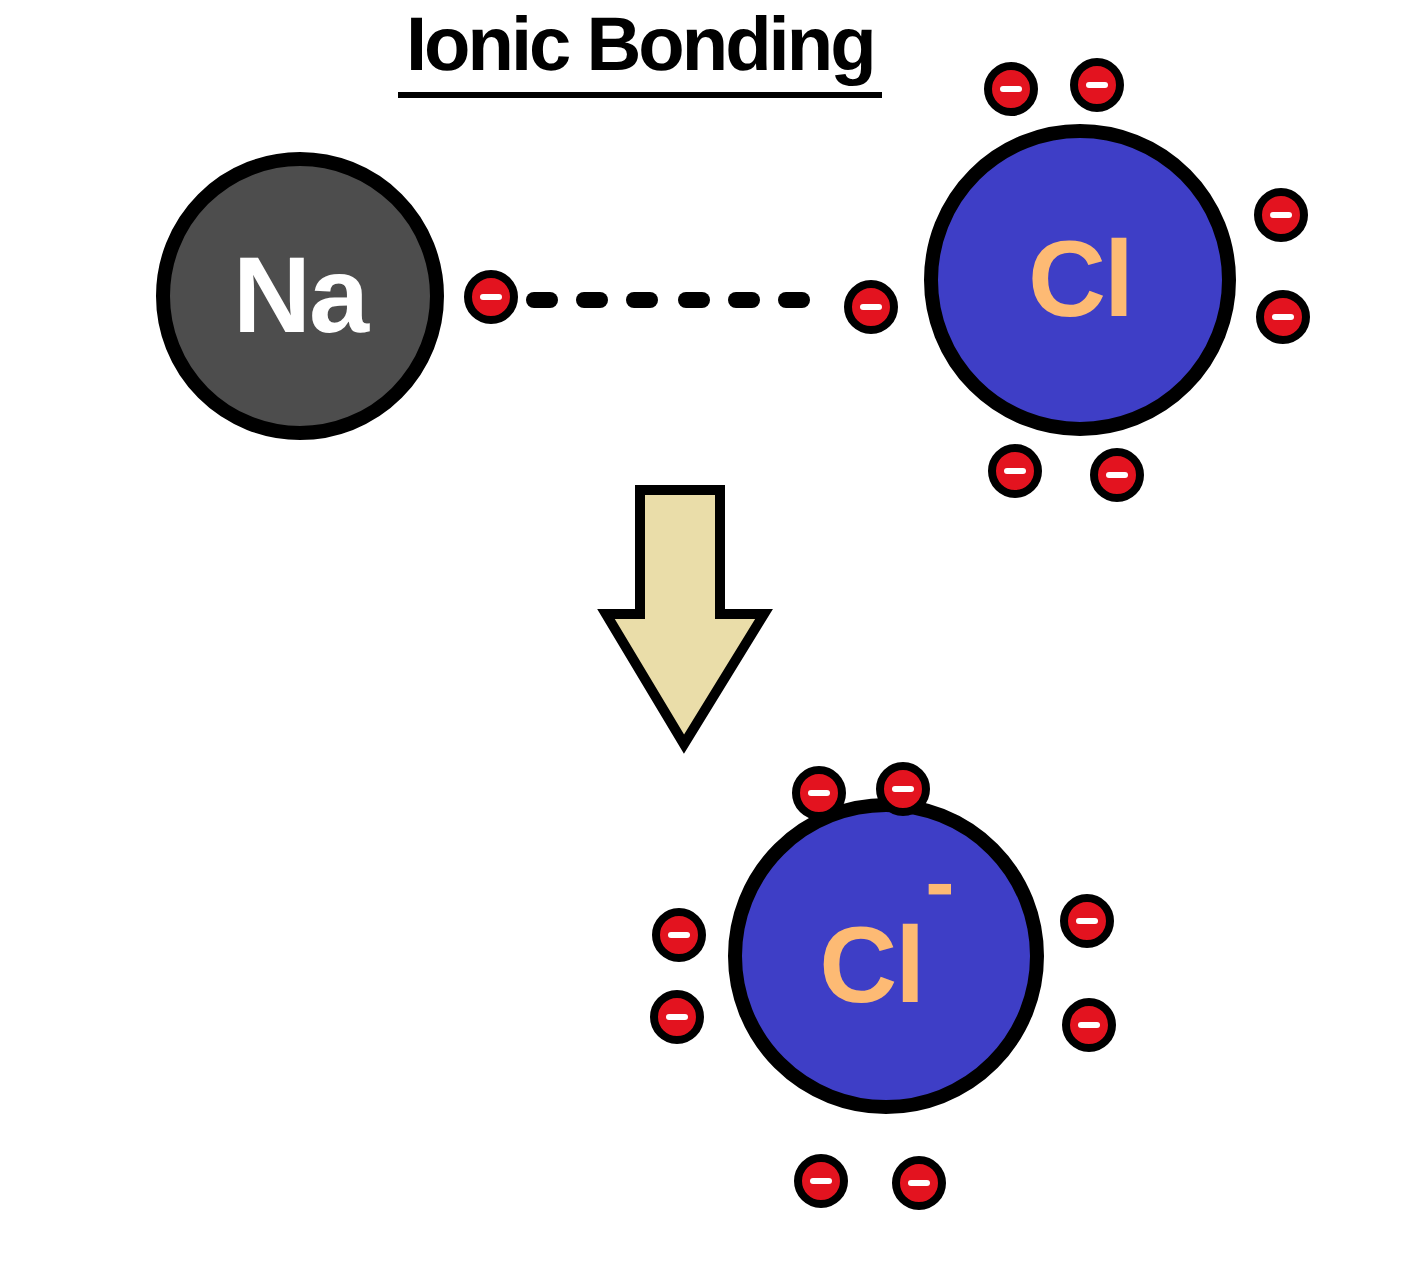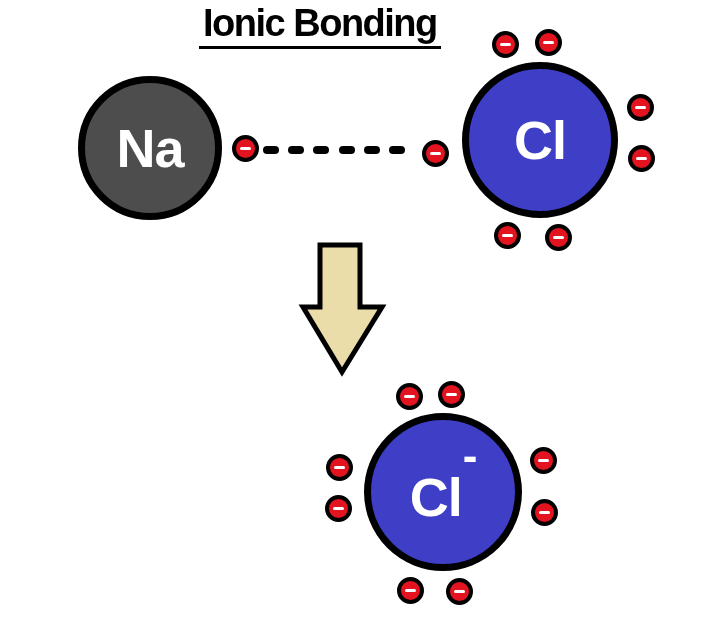--- a/index.html
+++ b/index.html
@@ -38,21 +38,21 @@
   }
   .atom.na { background: #4d4d4d; }
   .atom.cl { background: #3e3ec6; }
   .sym {
     font-weight: bold;
     font-size: 54px;
     letter-spacing: -1px;
     line-height: 1;
   }
   .white { color: #ffffff; }
-  .yellow { color: #ffffff; }
+  .yellow { color: #fdba74; }
   sup.charge {
     font-weight: bold;
     position: relative;
     top: -22px;
     margin-left: 1px;
     line-height: 1;
   }
   sup.charge.plus { font-size: 38px; }
   sup.charge.minus-sup { font-size: 44px; top: -26px; }
   .electron {
@@ -147,21 +147,21 @@
     </div>
   </div>
 
   <svg class="arrow-svg" width="95" height="140" viewBox="0 0 95 140">
     <polygon points="25,5 65,5 65,67 87,67 47,132 8,67 25,67" fill="#eadda9" stroke="#000000" stroke-width="5"></polygon>
   </svg>
 
   <div class="section">
 
 
-    <div class="atom cl" style="left:364px; top:413px; width:158px; height:158px;">
+    <div class="atom cl" style="left:364px; top:399px; width:158px; height:158px;">
       <span class="sym yellow"><span>Cl</span><sup class="charge minus-sup yellow">-</sup></span>
     </div>
 
     <div class="electron" style="left:396px; top:383px;">
       <span class="minus"></span>
     </div>
     <div class="electron" style="left:438px; top:381px;">
       <span class="minus"></span>
     </div>
     <div class="electron" style="left:326px; top:454px;">

